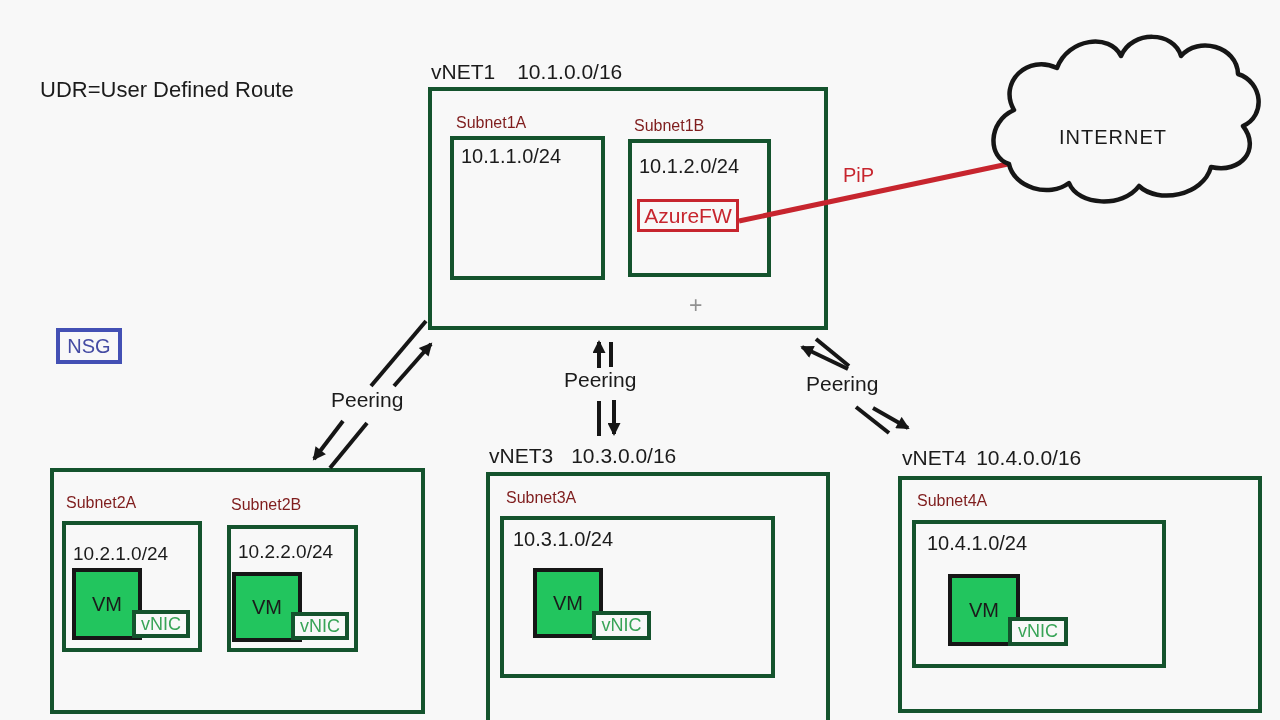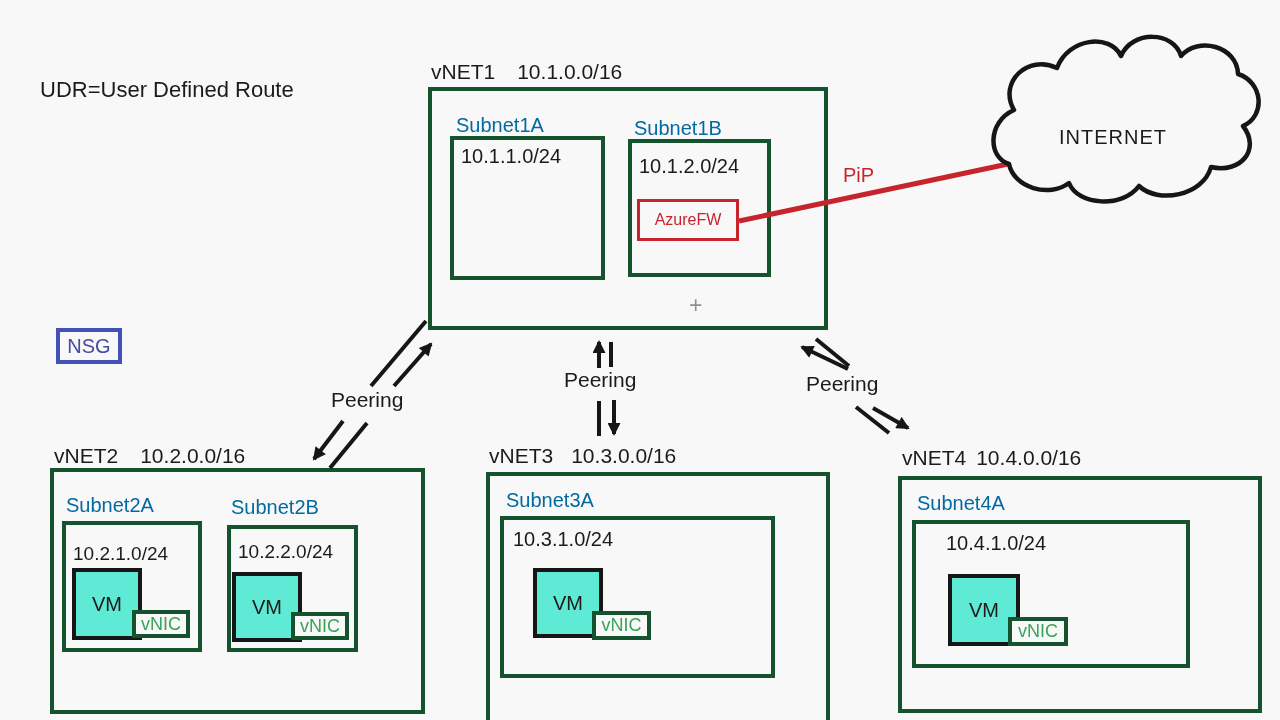--- a/index.html
+++ b/index.html
@@ -10,31 +10,31 @@
     width: 1280px;
     height: 720px;
     background: #f8f8f8;
     overflow: hidden;
     color: #1b1b1b;
   }
   .abs { position: absolute; }
   .txt { white-space: nowrap; color: #1b1b1b; }
   .rect { position: absolute; border: 4px solid #14532d; background: transparent; }
   .vnet-label { position: absolute; font-size: 21px; color: #1b1b1b; white-space: nowrap; }
-  .sub-label { position: absolute; font-size: 20px; color: #0369a1; white-space: nowrap; }
+  .sub-label { position: absolute; font-size: 16px; color: #7f1d1d; white-space: nowrap; }
   .cidr { display: block; font-size: 20px; color: #1b1b1b; white-space: nowrap; }
-  .vm-box { position: absolute; border: 4px solid #161616; background: #5eead4;
+  .vm-box { position: absolute; border: 4px solid #161616; background: #22c55e;
             display: flex; align-items: center; justify-content: center; font-size: 20px; }
   .vnic-box { position: absolute; border: 4px solid #14532d; background: #f8f8f8;
               display: flex; align-items: center; justify-content: center;
               font-size: 18px; color: #38a457; z-index: 3; }
   .peering { position: absolute; font-size: 21px; color: #1b1b1b; white-space: nowrap; }
-  #azurefw { position: absolute; left: 637px; top: 199px; width: 102px; height: 42px;
+  #azurefw { position: absolute; left: 637px; top: 199px; width: 102px; height: 33px;
              border: 3px solid #c7252e; background: #f8f8f8; color: #c7252e;
-             display: flex; align-items: center; justify-content: center; font-size: 16px; z-index: 3; }
+             display: flex; align-items: center; justify-content: center; font-size: 21px; z-index: 3; }
   #nsg { position: absolute; left: 56px; top: 328px; width: 66px; height: 36px;
          border: 4px solid #4350b4; color: #444ba3;
          display: flex; align-items: center; justify-content: center; font-size: 20px; }
   #pip-label { position: absolute; left: 843px; top: 164px; color: #c7252e; font-size: 20px; }
   #internet-label { position: absolute; left: 1040px; top: 126px; width: 146px;
                     text-align: center; font-size: 20px; letter-spacing: 1px; color: #1b1b1b; }
   #cursor-plus { position: absolute; left: 689px; top: 292px; color: #919191;
                  font-size: 23px; font-weight: 300; }
   svg.overlay { position: absolute; left: 0; top: 0; z-index: 2; }
 </style>
@@ -60,23 +60,20 @@
     <span class="cidr" style="padding:12px 0 0 7px;">10.1.2.0/24</span>
   </div>
 
   <div id="azurefw">AzureFW</div>
 
   <div id="pip-label">PiP</div>
   <div id="cursor-plus">+</div>
 
   <div id="nsg">NSG</div>
 
-  <div class="vnet-label" style="left:54px; top:444px;">
-    <span>vNET2</span><span style="margin-left:22px;">10.2.0.0/16</span>
-  </div>
   <div class="rect" style="left:50px; top:468px; width:375px; height:246px;"></div>
 
   <div class="sub-label" style="left:66px; top:494px;text-align:center;">Subnet2A</div>
   <div class="rect" style="left:62px; top:521px; width:140px; height:131px;">
     <span class="cidr" style="padding:18px 0 0 7px; font-size:19px;">10.2.1.0/24</span>
   </div>
   <div class="vm-box" style="left:72px; top:568px; width:70px; height:72px;">
     <span>VM</span>
   </div>
   <div class="vnic-box" style="left:132px; top:610px; width:58px; height:28px;">
@@ -109,21 +106,21 @@
   <div class="vnic-box" style="left:592px; top:611px; width:59px; height:29px;">
     <span>vNIC</span>
   </div>
 
   <div class="vnet-label" style="left:902px; top:446px;">
     <span>vNET4</span><span style="margin-left:10px;">10.4.0.0/16</span>
   </div>
   <div class="rect" style="left:898px; top:476px; width:364px; height:237px;"></div>
 
   <div class="sub-label" style="left:917px; top:492px;">Subnet4A</div>
-  <div class="rect" style="left:912px; top:520px; width:278px; height:148px;padding-left:19px;">
+  <div class="rect" style="left:912px; top:520px; width:254px; height:148px;">
     <span class="cidr" style="padding:8px 0 0 11px;">10.4.1.0/24</span>
   </div>
   <div class="vm-box" style="left:948px; top:574px; width:72px; height:72px;">
     <span>VM</span>
   </div>
   <div class="vnic-box" style="left:1008px; top:617px; width:60px; height:29px;">
     <span>vNIC</span>
   </div>
 
   <div class="peering" style="left:331px; top:388px;">Peering</div>

